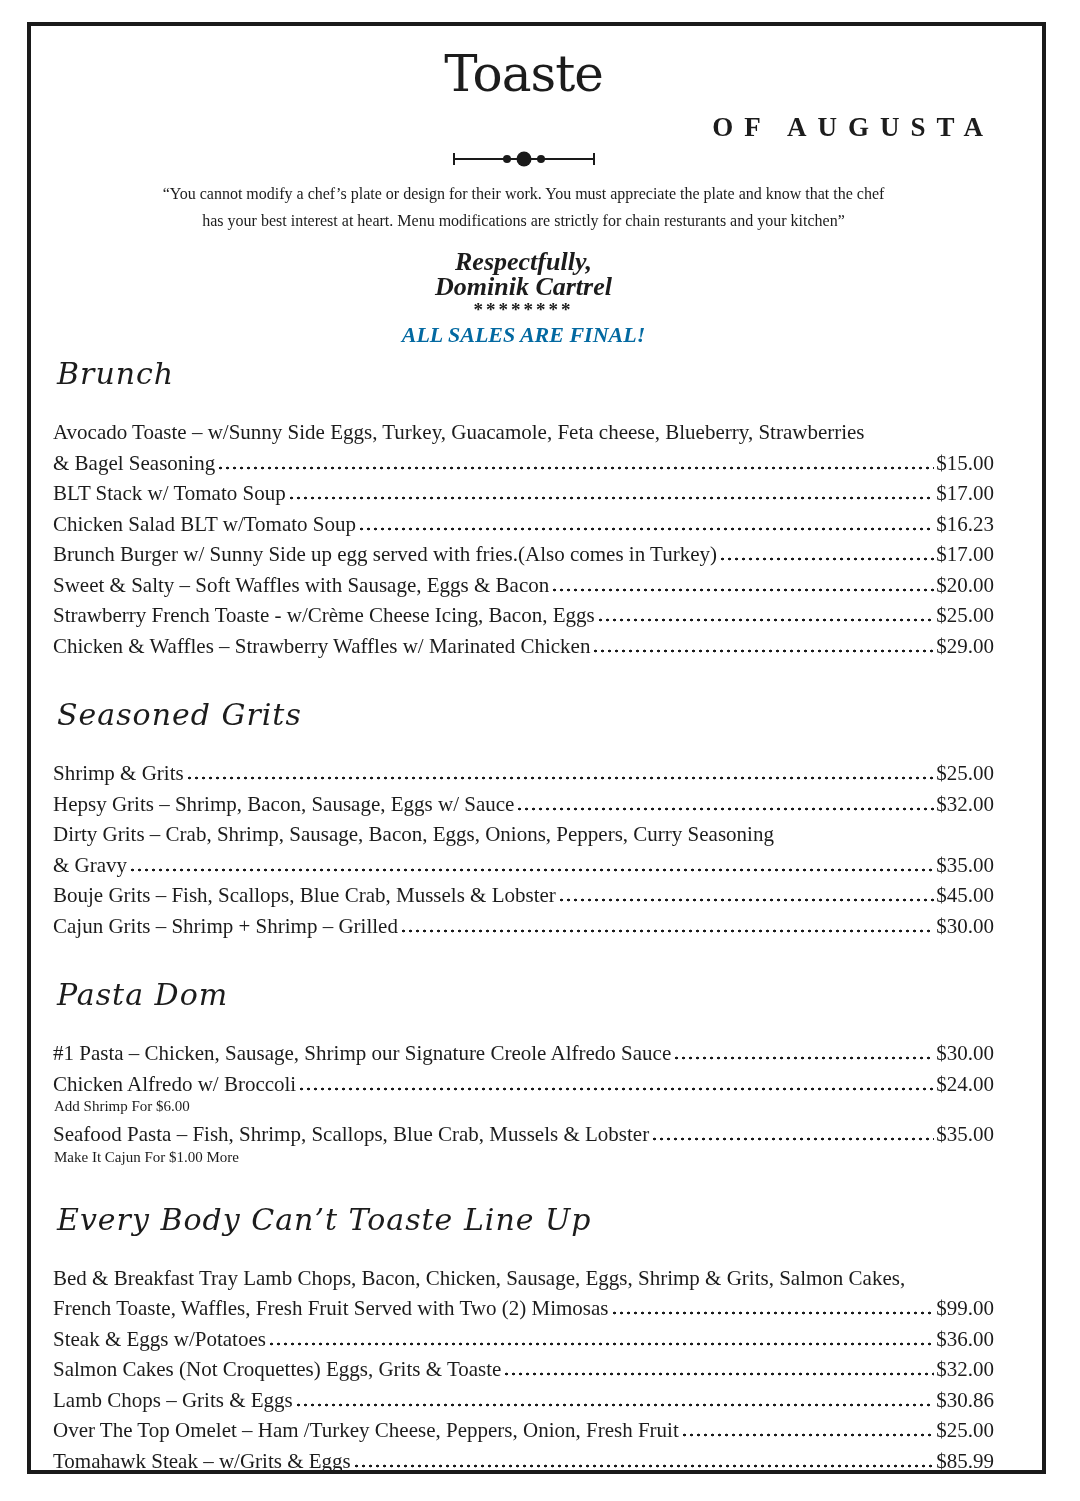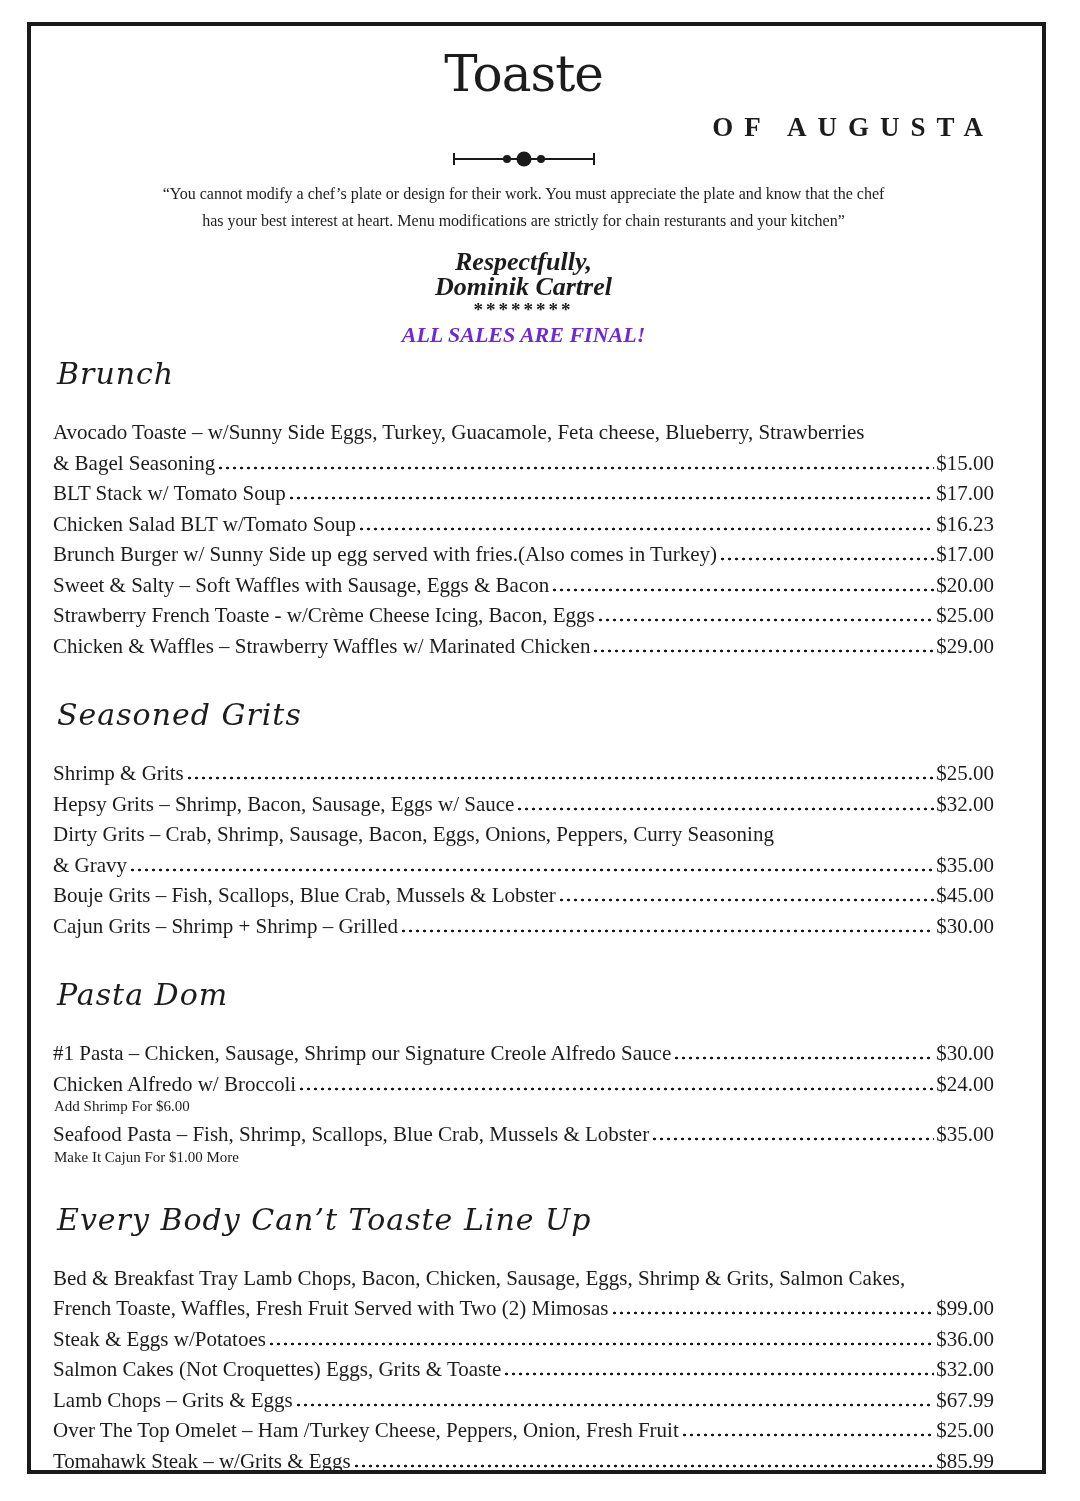--- a/index.html
+++ b/index.html
@@ -120,21 +120,21 @@
       </svg>
     </div>
     <div class="quote">
       <div>“You cannot modify a chef’s plate or design for their work. You must appreciate the plate and know that the chef</div>
       <div>has your best interest at heart. Menu modifications are strictly for chain resturants and your kitchen”</div>
     </div>
     <div class="sig">
       <div class="sig-line">Respectfully,</div>
       <div class="sig-line">Dominik Cartrel</div>
       <div class="stars">********</div>
-      <div class="final-notice" style="color: #6d28d9;">ALL SALES ARE FINAL!</div>
+      <div class="final-notice" style="color: #0369a1;">ALL SALES ARE FINAL!</div>
     </div>
   </header>
 
   <main>
       <section>
         <h2>Brunch</h2>
         <div>
           <div class="pre">Avocado Toaste – w/Sunny Side Eggs, Turkey, Guacamole, Feta cheese, Blueberry, Strawberries</div>
           <div class="row">
             <span class="itext">&amp; Bagel Seasoning</span>
@@ -271,21 +271,21 @@
           <div class="row">
             <span class="itext">Salmon Cakes (Not Croquettes) Eggs, Grits &amp; Toaste</span>
             <span class="dots"></span>
             <span class="price">$32.00</span>
           </div>
         </div>
         <div>
           <div class="row">
             <span class="itext">Lamb Chops – Grits &amp; Eggs</span>
             <span class="dots"></span>
-            <span class="price">$67.99</span>
+            <span class="price">$30.86</span>
           </div>
         </div>
         <div>
           <div class="row">
             <span class="itext">Over The Top Omelet – Ham /Turkey Cheese, Peppers, Onion, Fresh Fruit</span>
             <span class="dots"></span>
             <span class="price">$25.00</span>
           </div>
         </div>
         <div>

